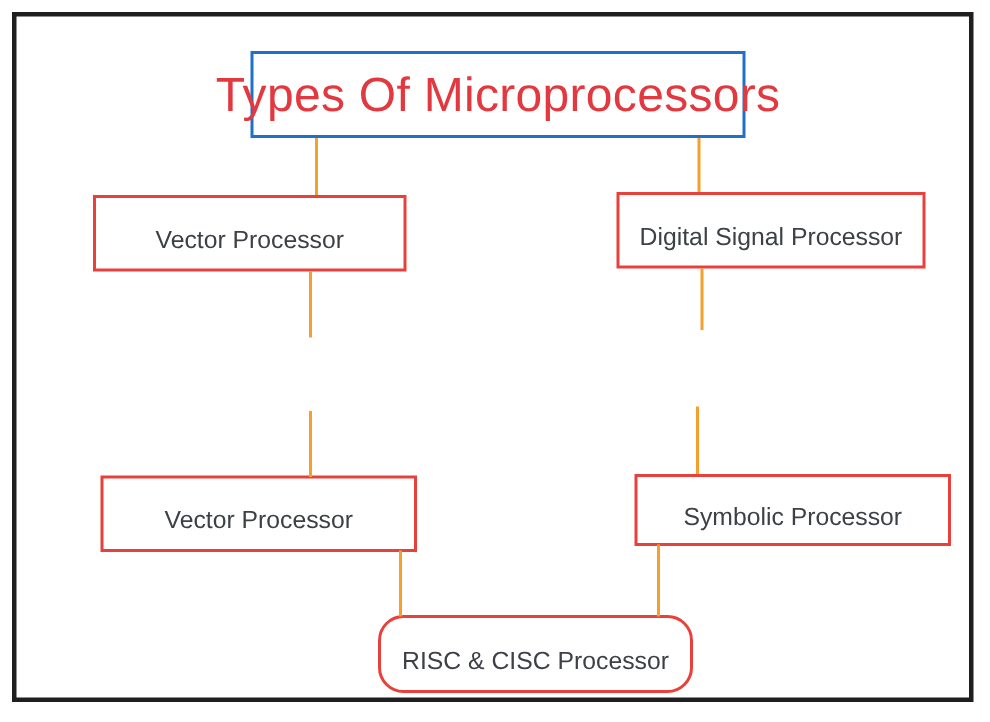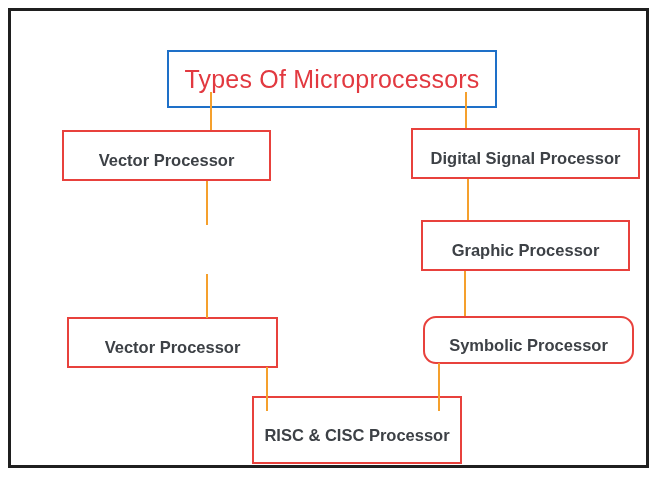--- a/index.html
+++ b/index.html
@@ -39,38 +39,36 @@
     justify-content:center;
     background:#fff;
     text-align:center;
     white-space:nowrap;
   }
   .title-box{
     left:156px; top:23px;
     width:330px; height:58px;
     border:2px solid var(--title-border);
     color:var(--title-text);
-    font-size:25px;
+    font-size:32px;
     letter-spacing:0.2px;
-    margin-top:16px;
   }
   .node{
     border:2px solid var(--node-border);
     color:var(--node-text);
     font-size:16.5px;
     padding-top:10px;
-    font-weight:bold;
   }
   .node-vector   { left:51px;  top:119px; width:209px; height:51px; }
   .node-array    { left:54px;  top:214px; width:210px; height:50px; }
   .node-scalar   { left:56px;  top:306px; width:211px; height:51px; }
-  .node-digital  { left:400px; top:117px; width:229px; height:51px;justify-content:center; }
+  .node-digital  { left:400px; top:117px; width:206px; height:51px;justify-content:center; }
   .node-graphic  { left:410px; top:209px; width:209px; height:51px; }
-  .node-symbolic { left:412px; top:305px; width:211px; height:48px;border-radius:13px; }
-  .node-risc     { left:241px; top:385px; width:210px; height:68px; }
+  .node-symbolic { left:412px; top:305px; width:211px; height:48px; }
+  .node-risc     { left:241px; top:399px; width:210px; height:52px;border-radius:17px; }
   .connector{
     position:absolute;
     width:2px;
     background:var(--connector);
   }
   .c1{ left:199px; top:81px;  height:38px; }
   .c2{ left:454px; top:81px;  height:36px; }
   .c3{ left:195px; top:170px; height:44px; }
   .c4{ left:195px; top:263px; height:44px; }
   .c5{ left:456px; top:168px; height:41px; }
@@ -90,23 +88,20 @@
 
     <div class="box node node-vector">
       <span>Vector Processor</span>
     </div>
     <div class="box node node-scalar">
       <span>Vector Processor</span>
     </div>
     <div class="box node node-digital">
       <span>Digital Signal Processor</span>
     </div>
-    <div class="box node node-graphic">
-      <span>Graphic Processor</span>
-    </div>
     <div class="box node node-symbolic">
       <span>Symbolic Processor</span>
     </div>
     <div class="box node node-risc">
       <span>RISC &amp; CISC Processor</span>
     </div>
 
     <div class="connector c1"></div>
     <div class="connector c2"></div>
     <div class="connector c3"></div>

